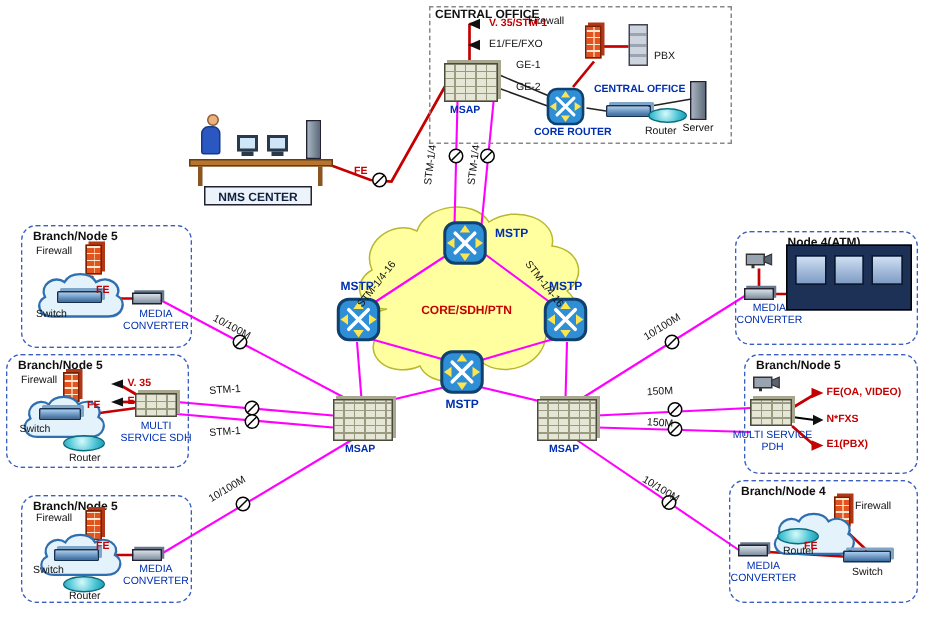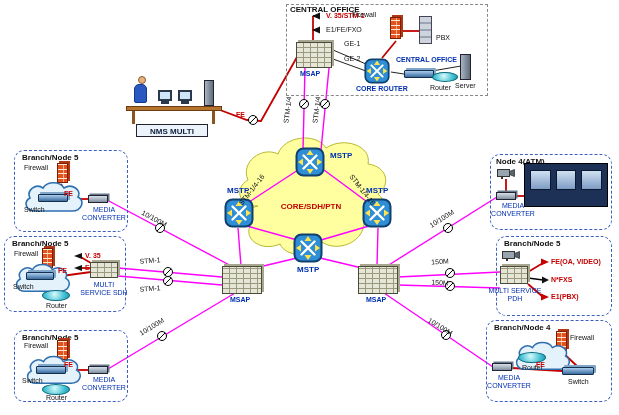--- a/index.html
+++ b/index.html
@@ -185,21 +185,21 @@
   <div class="head" style="left:138px;top:76px"></div>
   <div class="bodyp" style="left:134px;top:84px"></div>
   <div class="mon" style="left:158px;top:90px"></div>
   <div class="stand" style="left:161px;top:101px"></div>
   <div class="mon" style="left:178px;top:90px"></div>
   <div class="stand" style="left:181px;top:101px"></div>
   <div class="srv" style="left:204px;top:80px;width:10px;height:26px"></div>
   <div class="desk" style="left:126px;top:106px;width:96px"></div>
   <div class="leg" style="left:132px;top:111px;height:13px"></div>
   <div class="leg" style="left:212px;top:111px;height:13px"></div>
-  <div class="plate" style="left:136px;top:124px;width:72px;height:13px">NMS MULTI</div>
+  <div class="plate" style="left:136px;top:124px;width:72px;height:13px">NMS CENTER</div>
   <div class="lbl r bold" style="left:236px;top:111px">FE</div>
 
   <svg class="abs" style="left:295px;top:147px" width="30" height="30">
       <use href="#mstp"></use>
     </svg>
   <svg class="abs" style="left:224px;top:198px" width="30" height="30">
       <use href="#mstp"></use>
     </svg>
   <svg class="abs" style="left:362px;top:198px" width="30" height="30">
       <use href="#mstp"></use>
@@ -270,21 +270,21 @@
     </svg>
   <div class="sw" style="left:36px;top:366px;width:30px"></div>
   <div class="lbl" style="left:22px;top:377px">Switch</div>
   <div class="lbl r bold" style="left:64px;top:361px">FE</div>
   <div class="dev" style="left:88px;top:366px;width:20px;height:8px"></div>
   <div class="lbl b wrap" style="left:80px;top:376px;width:48px">MEDIA CONVERTER</div>
   <div class="rt" style="left:42px;top:384px;width:28px;height:11px"></div>
   <div class="lbl" style="left:46px;top:394px">Router</div>
 
   <div class="nodebox" style="left:490px;top:154px;width:122px;height:76px"></div>
-  <div class="lbl s8 bold" style="left:496px;top:157px">Node 4(ATM)</div>
+  <div class="lbl s8 bold" style="left:525px;top:157px">Node 4(ATM)</div>
   <svg class="abs" style="left:497px;top:167px" width="18" height="12">
       <use href="#cam"></use>
     </svg>
   <div class="atm" style="left:524px;top:163px;width:84px;height:44px">
     <div class="scr"></div>
     <div class="scr"></div>
     <div class="scr"></div>
   </div>
   <div class="dev" style="left:496px;top:192px;width:20px;height:8px"></div>
   <div class="lbl b wrap" style="left:488px;top:202px;width:50px">MEDIA CONVERTER</div>

